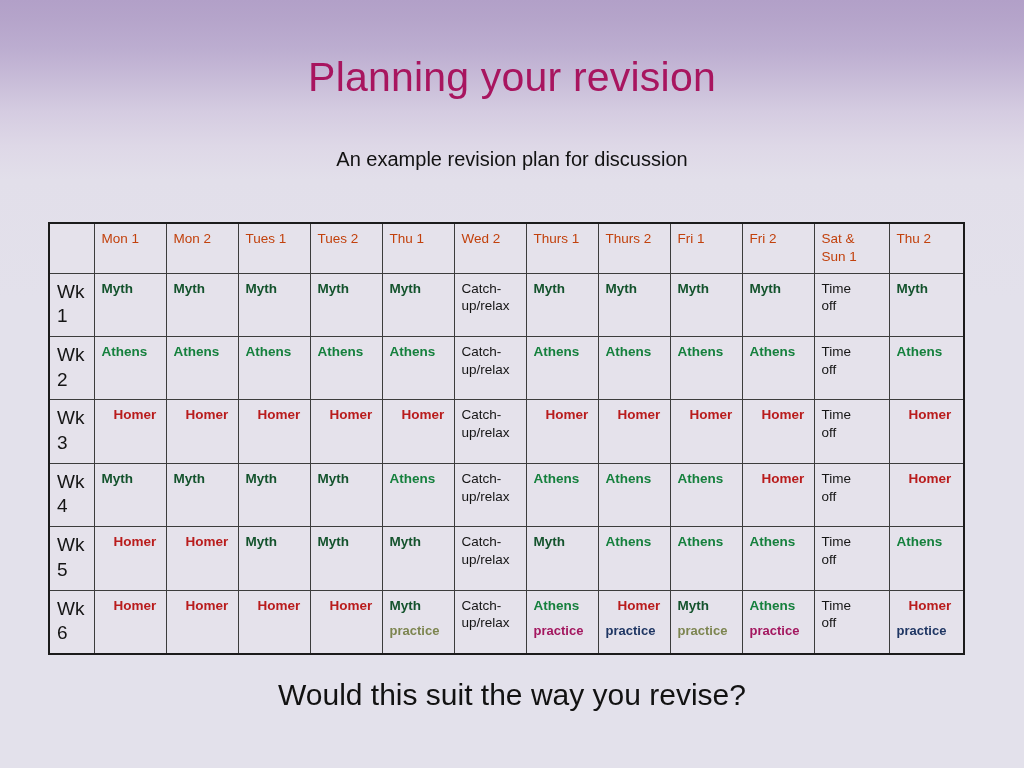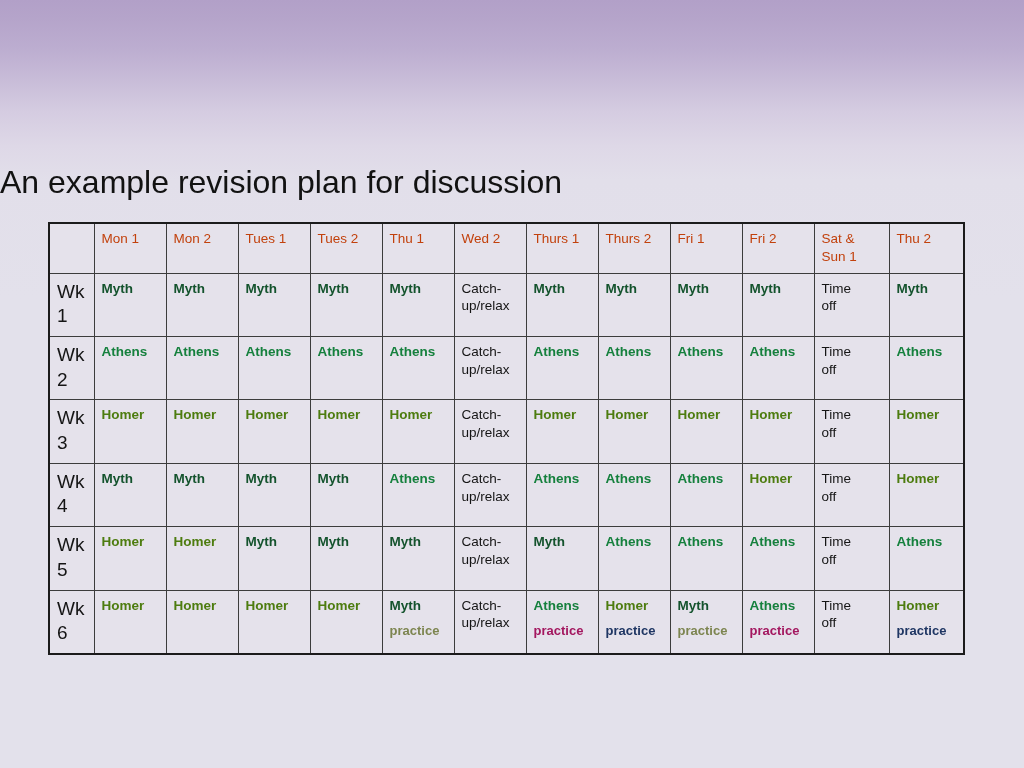--- a/index.html
+++ b/index.html
@@ -43,25 +43,25 @@
     font-weight: 400;
     color: #a8155f;
     letter-spacing: 0.2px;
     line-height: 1.05;
   }
   .subtitle {
     position: absolute;
     left: 0;
     top: 148px;
     width: 1024px;
-    font-size: 32px;
+    text-align: center;
+    font-size: 20px;
     font-weight: 400;
     color: #121212;
     line-height: 1.1;
-    margin-top: 17px;
   }
   .footer-question {
     position: absolute;
     left: 0;
     top: 678px;
     width: 1024px;
     text-align: center;
     font-size: 30px;
     font-weight: 400;
     color: #121212;
@@ -127,32 +127,33 @@
   .wk-label {
     display: block;
     font-weight: 400;
     font-size: 19px;
     color: #151515;
     line-height: 1.3;
   }
 
   .t-myth    { color: #14532d; }
   .t-athens  { color: #15803d; }
-  .t-homer   { color: #4d7c0f; }
+  .t-homer   { color: #b91c1c; margin-left: 12px; }
   .t-plain   { color: #151515; }
 
   .sub-myth   { color: #7d8550; }
   .sub-athens { color: #a3175f; }
   .sub-homer  { color: #1f3663; }
 </style>
 </head>
 <body>
 
 <div id="slide">
 
+  <div class="title">Planning your revision</div>
 
   <div class="subtitle">An example revision plan for discussion</div>
 
   <div class="plan-wrap">
     <table class="plan">
       <colgroup>
         <col class="c-wk">
         <col class="c-day">
           <col class="c-day">
           <col class="c-day">
@@ -457,14 +458,15 @@
             </td>
             <td>
               <span class="cell-main t-homer">Homer</span>
               <span class="cell-sub sub-homer">practice</span>
             </td>
           </tr>
         </tbody>
     </table>
   </div>
 
+  <div class="footer-question">Would this suit the way you revise?</div>
 
 </div>
 
 </body></html>

